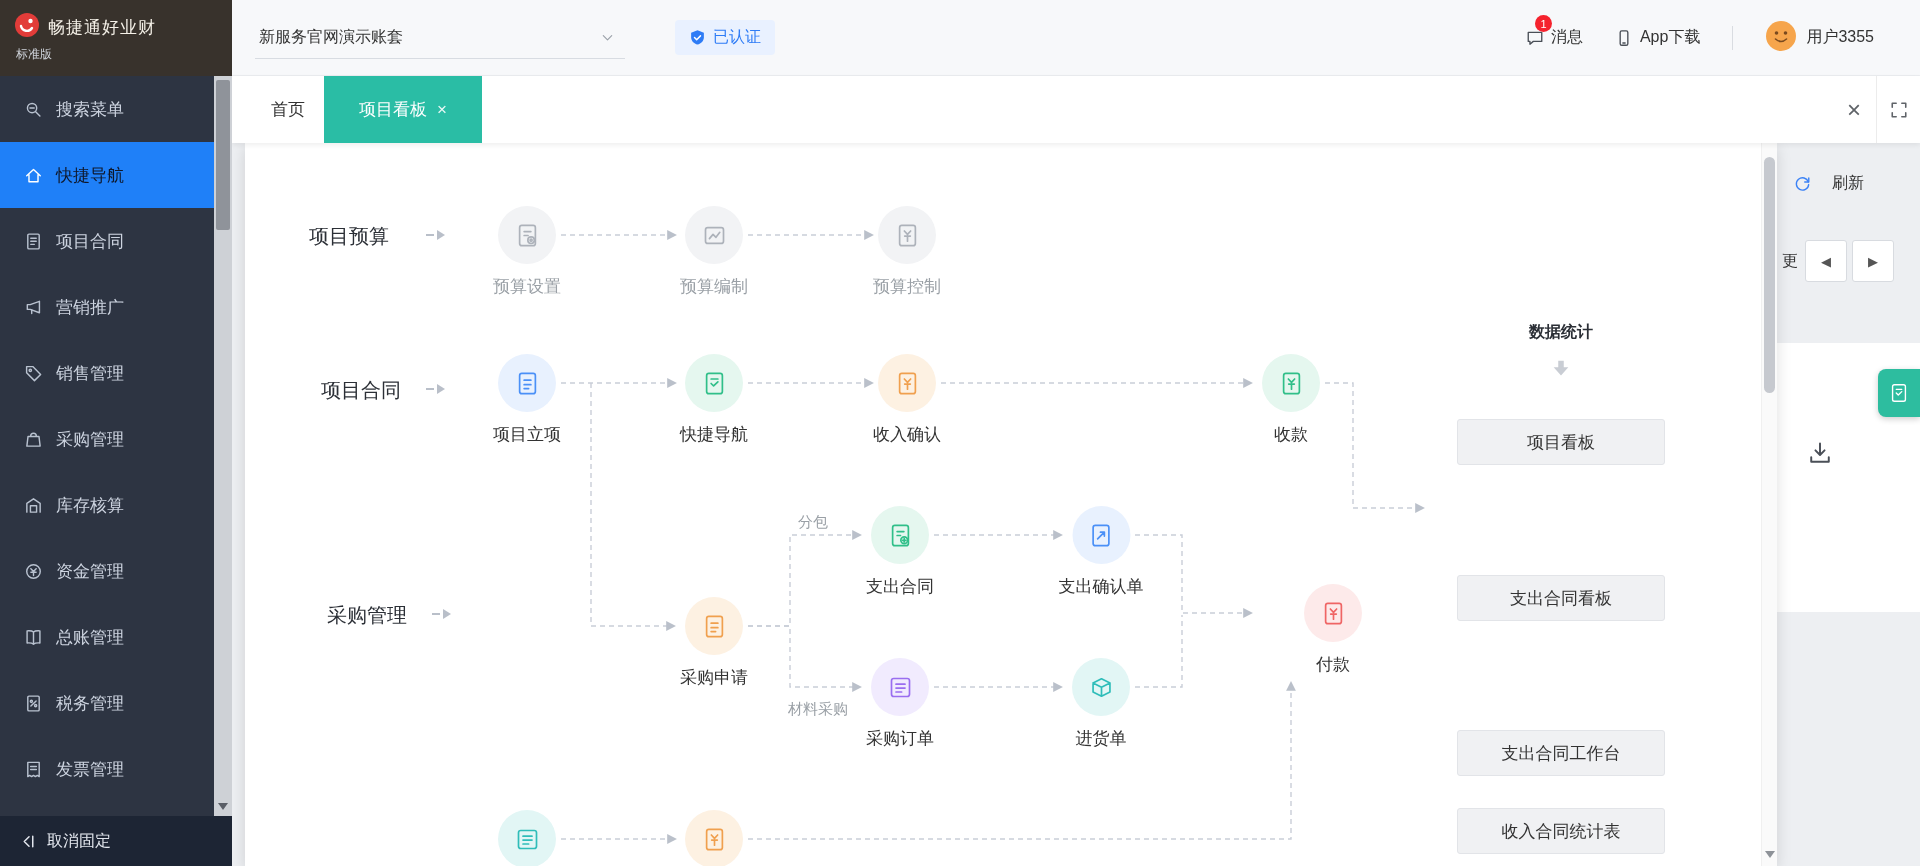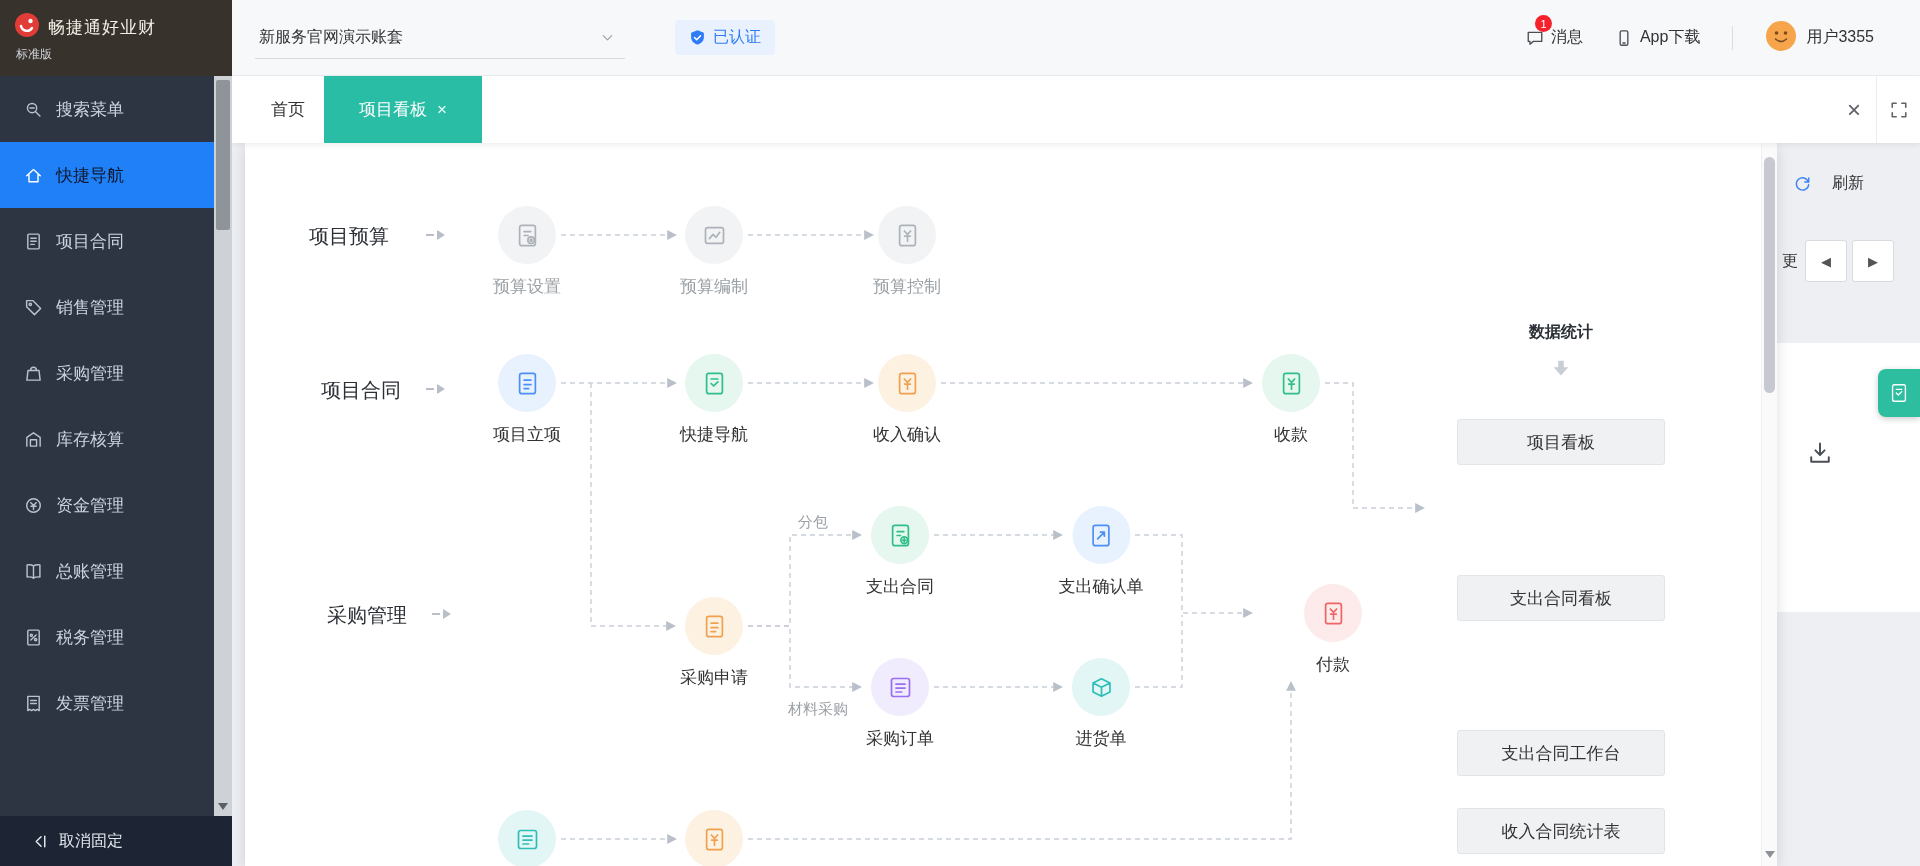--- a/index.html
+++ b/index.html
@@ -17,21 +17,21 @@
   .logo-title{color:#f5f1e8;font-size:17px;letter-spacing:1px}
   .logo-sub{color:#cfd3da;font-size:12px;margin-top:4px;padding-left:2px}
   .side-nav{position:absolute;top:76px;left:0;width:214px}
   .side-item{height:66px;display:flex;align-items:center;gap:13px;padding-left:24px;color:#cdd4e0;font-size:17px;cursor:pointer}
   .side-item .icon{color:#b9c2d0;flex:0 0 auto}
   .side-item.active{background:#1f80f8;color:#0f172a}
   .side-item.active .icon{color:#fff}
   .side-scroll{position:absolute;left:214px;top:76px;width:18px;height:740px;background:#ced1d6}
   .side-thumb{position:absolute;left:2px;top:4px;width:14px;height:150px;background:#8f939a;border-radius:2px}
   .side-scroll-arrow{position:absolute;left:4px;bottom:6px;width:0;height:0;border-left:5px solid transparent;border-right:5px solid transparent;border-top:7px solid #5a5e66}
-  .unpin{position:absolute;bottom:0;left:0;width:232px;height:50px;background:#1d2534;color:#e3e7ee;display:flex;align-items:center;gap:10px;padding-left:32px;font-size:16px;cursor:pointer}
+  .unpin{position:absolute;bottom:0;left:0;width:232px;height:50px;background:#1d2534;color:#e3e7ee;display:flex;align-items:center;gap:10px;padding-left:20px;font-size:16px;cursor:pointer}
   .unpin .icon{color:#e3e7ee}
 
   
   .topbar{position:absolute;left:232px;top:0;width:1688px;height:76px;background:#f7f8fa;border-bottom:1px solid #ebedf0;display:flex;align-items:center;z-index:5}
   .account-select{margin-left:23px;width:370px;height:42px;display:flex;justify-content:space-between;align-items:center;border-bottom:1px solid #d8dce2;font-size:16px;color:#333;padding:0 10px 0 4px;cursor:pointer}
   .account-select .icon{color:#9aa0a8}
   .cert-badge{margin-left:50px;display:flex;align-items:center;gap:7px;background:#e9f1ff;color:#2e7cf6;padding:7px 14px;border-radius:4px;font-size:16px}
   .top-right{display:flex;align-items:center;gap:32px;margin-left:auto;margin-right:46px}
   .top-link{display:flex;align-items:center;gap:7px;font-size:16px;color:#333;cursor:pointer;position:relative}
   .top-link .icon{color:#4a4f57}
@@ -231,20 +231,26 @@
         <span>快捷导航</span>
       </div>
       <div class="side-item">
         <svg class="icon s" width="19" height="19">
             <use href="#s-contract"></use>
           </svg>
         <span>项目合同</span>
       </div>
       <div class="side-item">
         <svg class="icon s" width="19" height="19">
+            <use href="#s-megaphone"></use>
+          </svg>
+        <span>营销推广</span>
+      </div>
+      <div class="side-item">
+        <svg class="icon s" width="19" height="19">
             <use href="#s-tag"></use>
           </svg>
         <span>销售管理</span>
       </div>
       <div class="side-item">
         <svg class="icon s" width="19" height="19">
             <use href="#s-bag"></use>
           </svg>
         <span>采购管理</span>
       </div>

